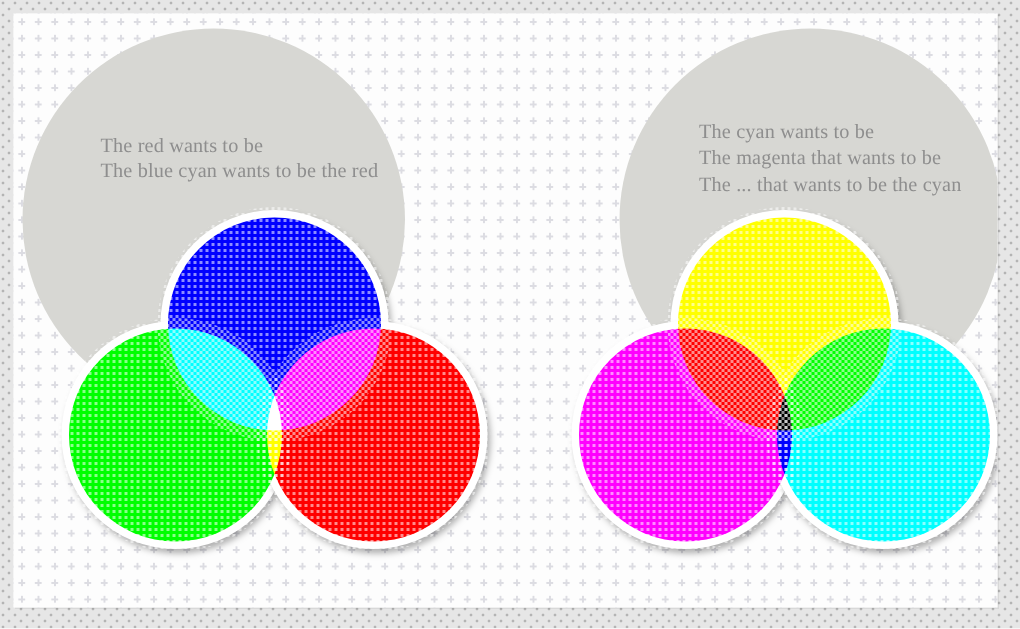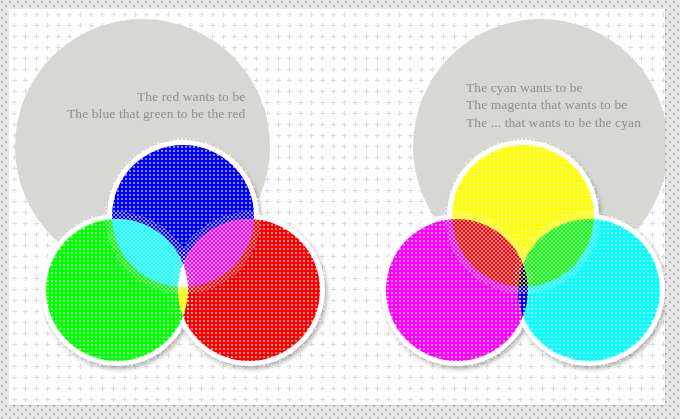--- a/index.html
+++ b/index.html
@@ -58,21 +58,21 @@
   .poem{
     position:absolute;
     z-index:2;
     color:#8e8e8e;
     font-family:"Liberation Serif",serif;
     font-size:13.5px;
     line-height:17.4px;
     white-space:nowrap;
     letter-spacing:0.1px;
   }
-  .poem.left { left:58px;  top:79px;text-align:right; }
+  .poem.left { left:58px;  top:79px; }
   .poem.right{ left:457px; top:70px; }
   .poem div{height:17.4px;}
 
   
   .venn{
     position:absolute;
     z-index:3;
     width:300px;height:250px;
   }
   .venn.left { left:18px;  top:133px; }
@@ -139,21 +139,21 @@
 <div id="stage">
 
   <div class="frame-bg"></div>
 
   <div class="canvas">
 
     <div class="disc left"></div>
 
     <div class="poem left">
       <div>The red wants to be</div>
-      <div>The blue that green to be the red</div>
+      <div>The blue cyan wants to be the red</div>
     </div>
 
     <div class="venn left">
       <div class="halo top"></div>
       <div class="halo bl"></div>
       <div class="halo br"></div>
 
       <div class="stack" style="background: transparent;">
         <div class="circ top" style="background: rgb(0, 0, 255);"></div>
         <div class="circ bl" style="background: rgb(0, 255, 0);"></div>

